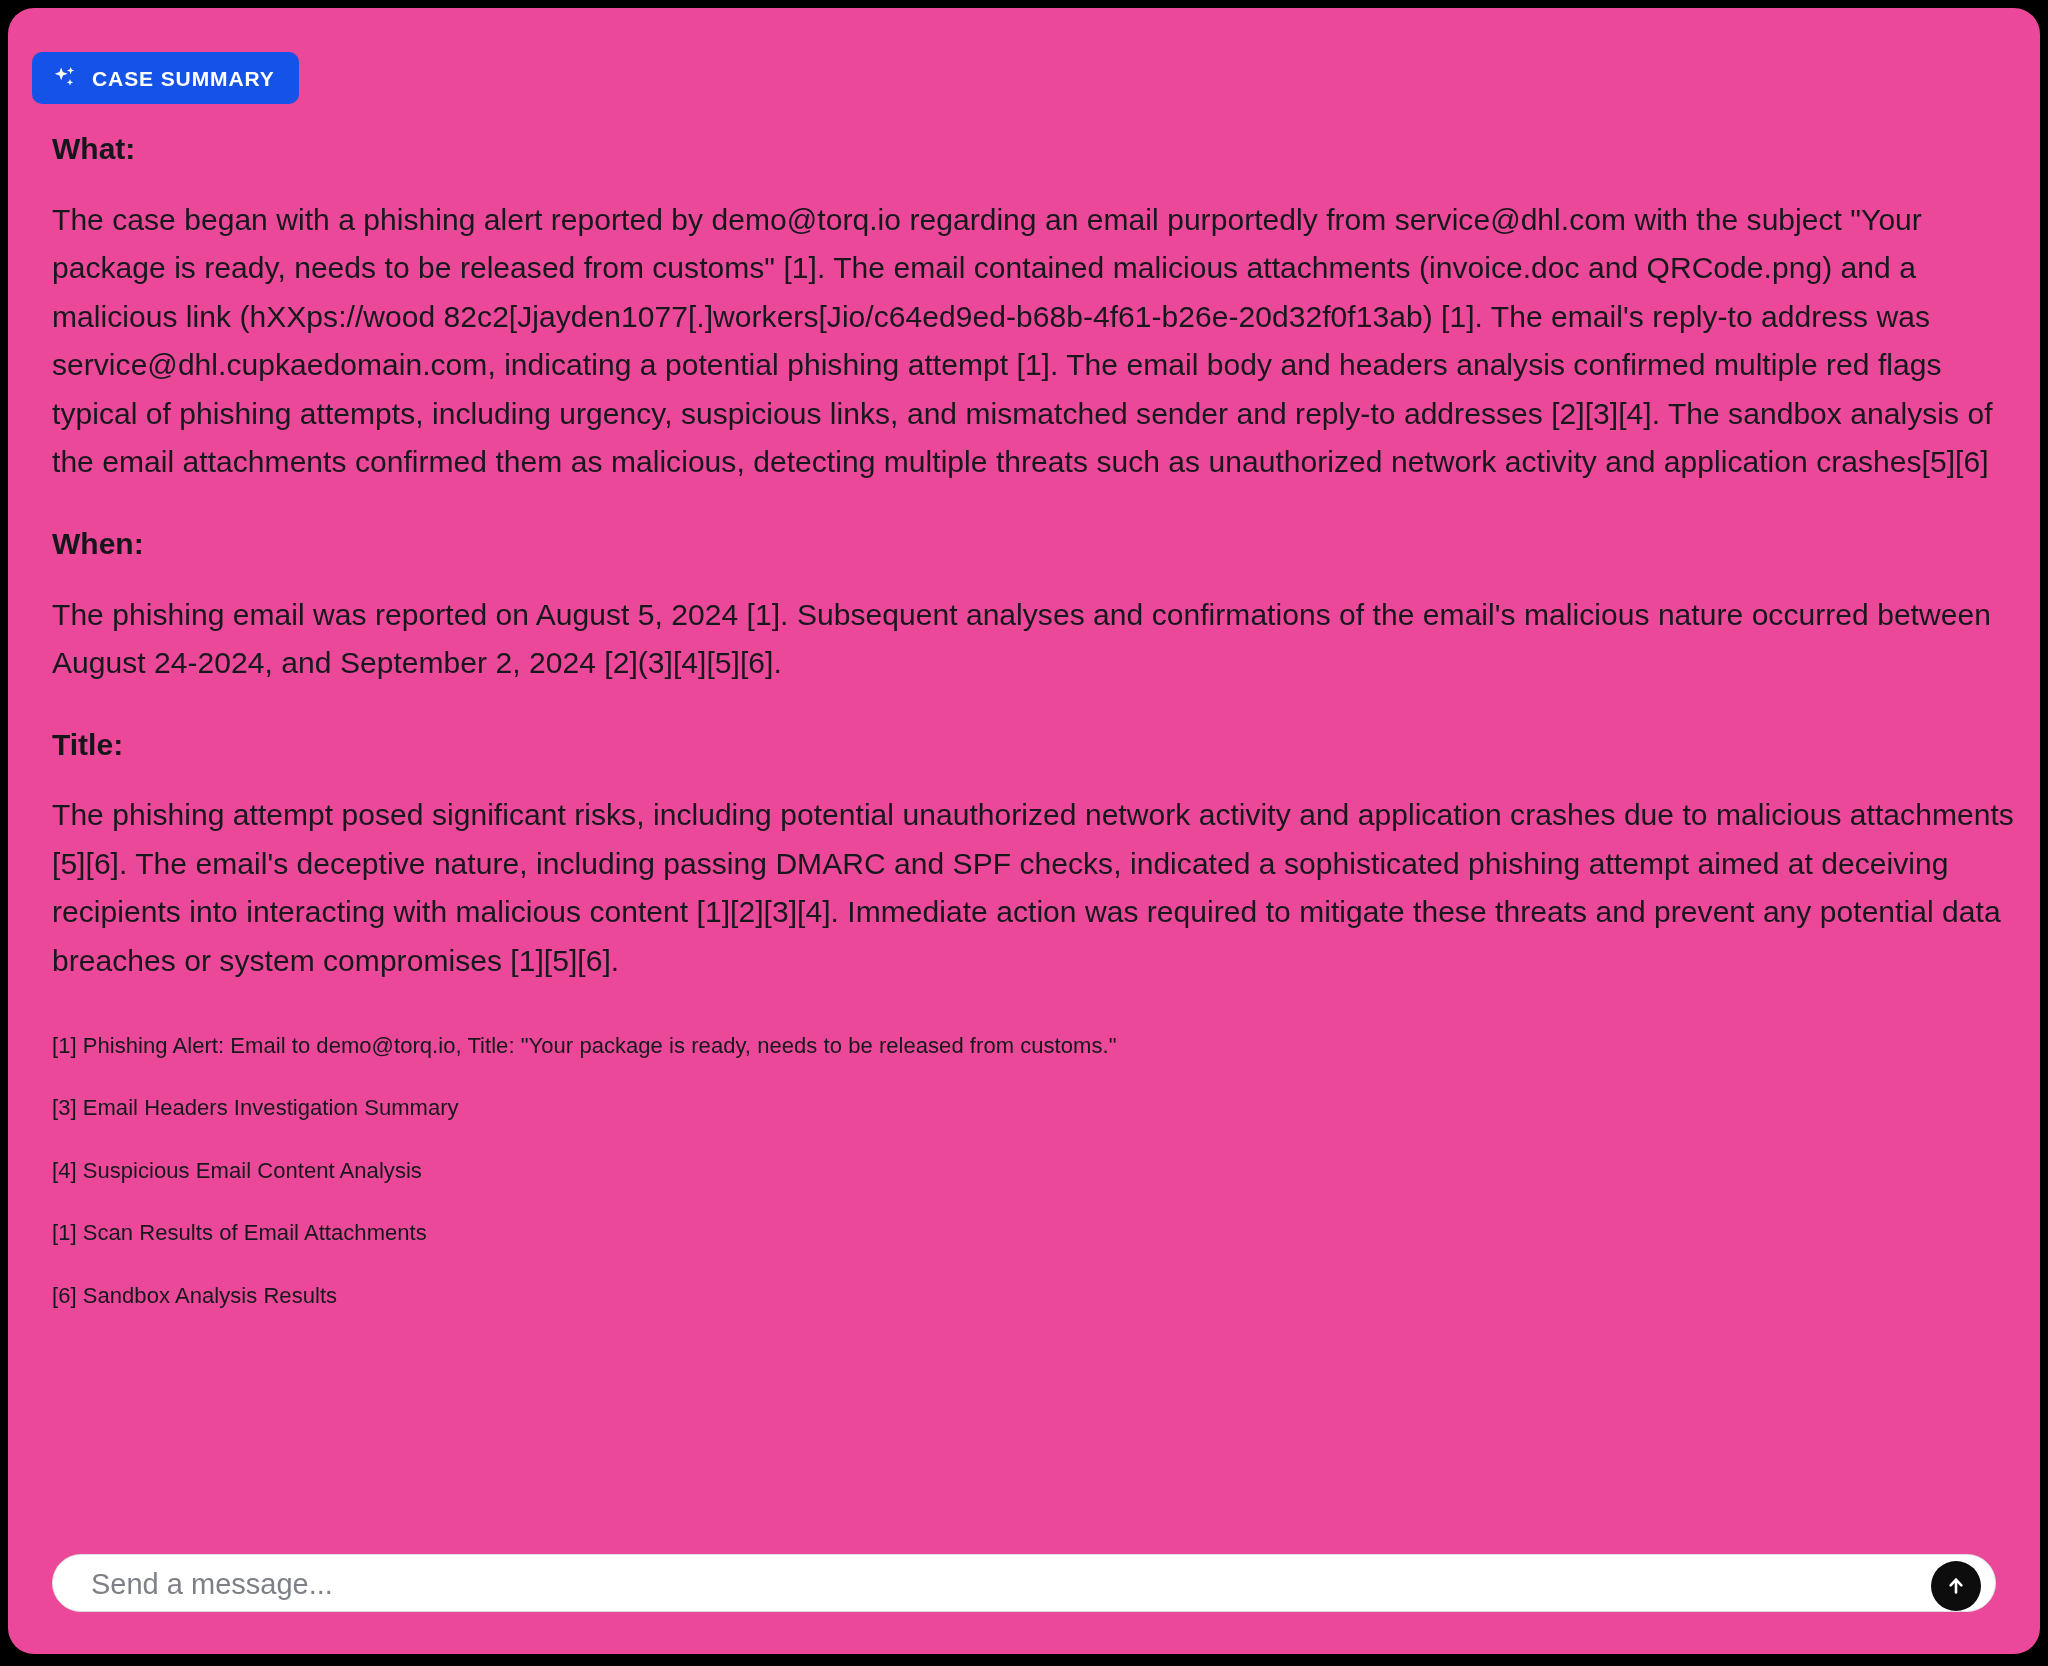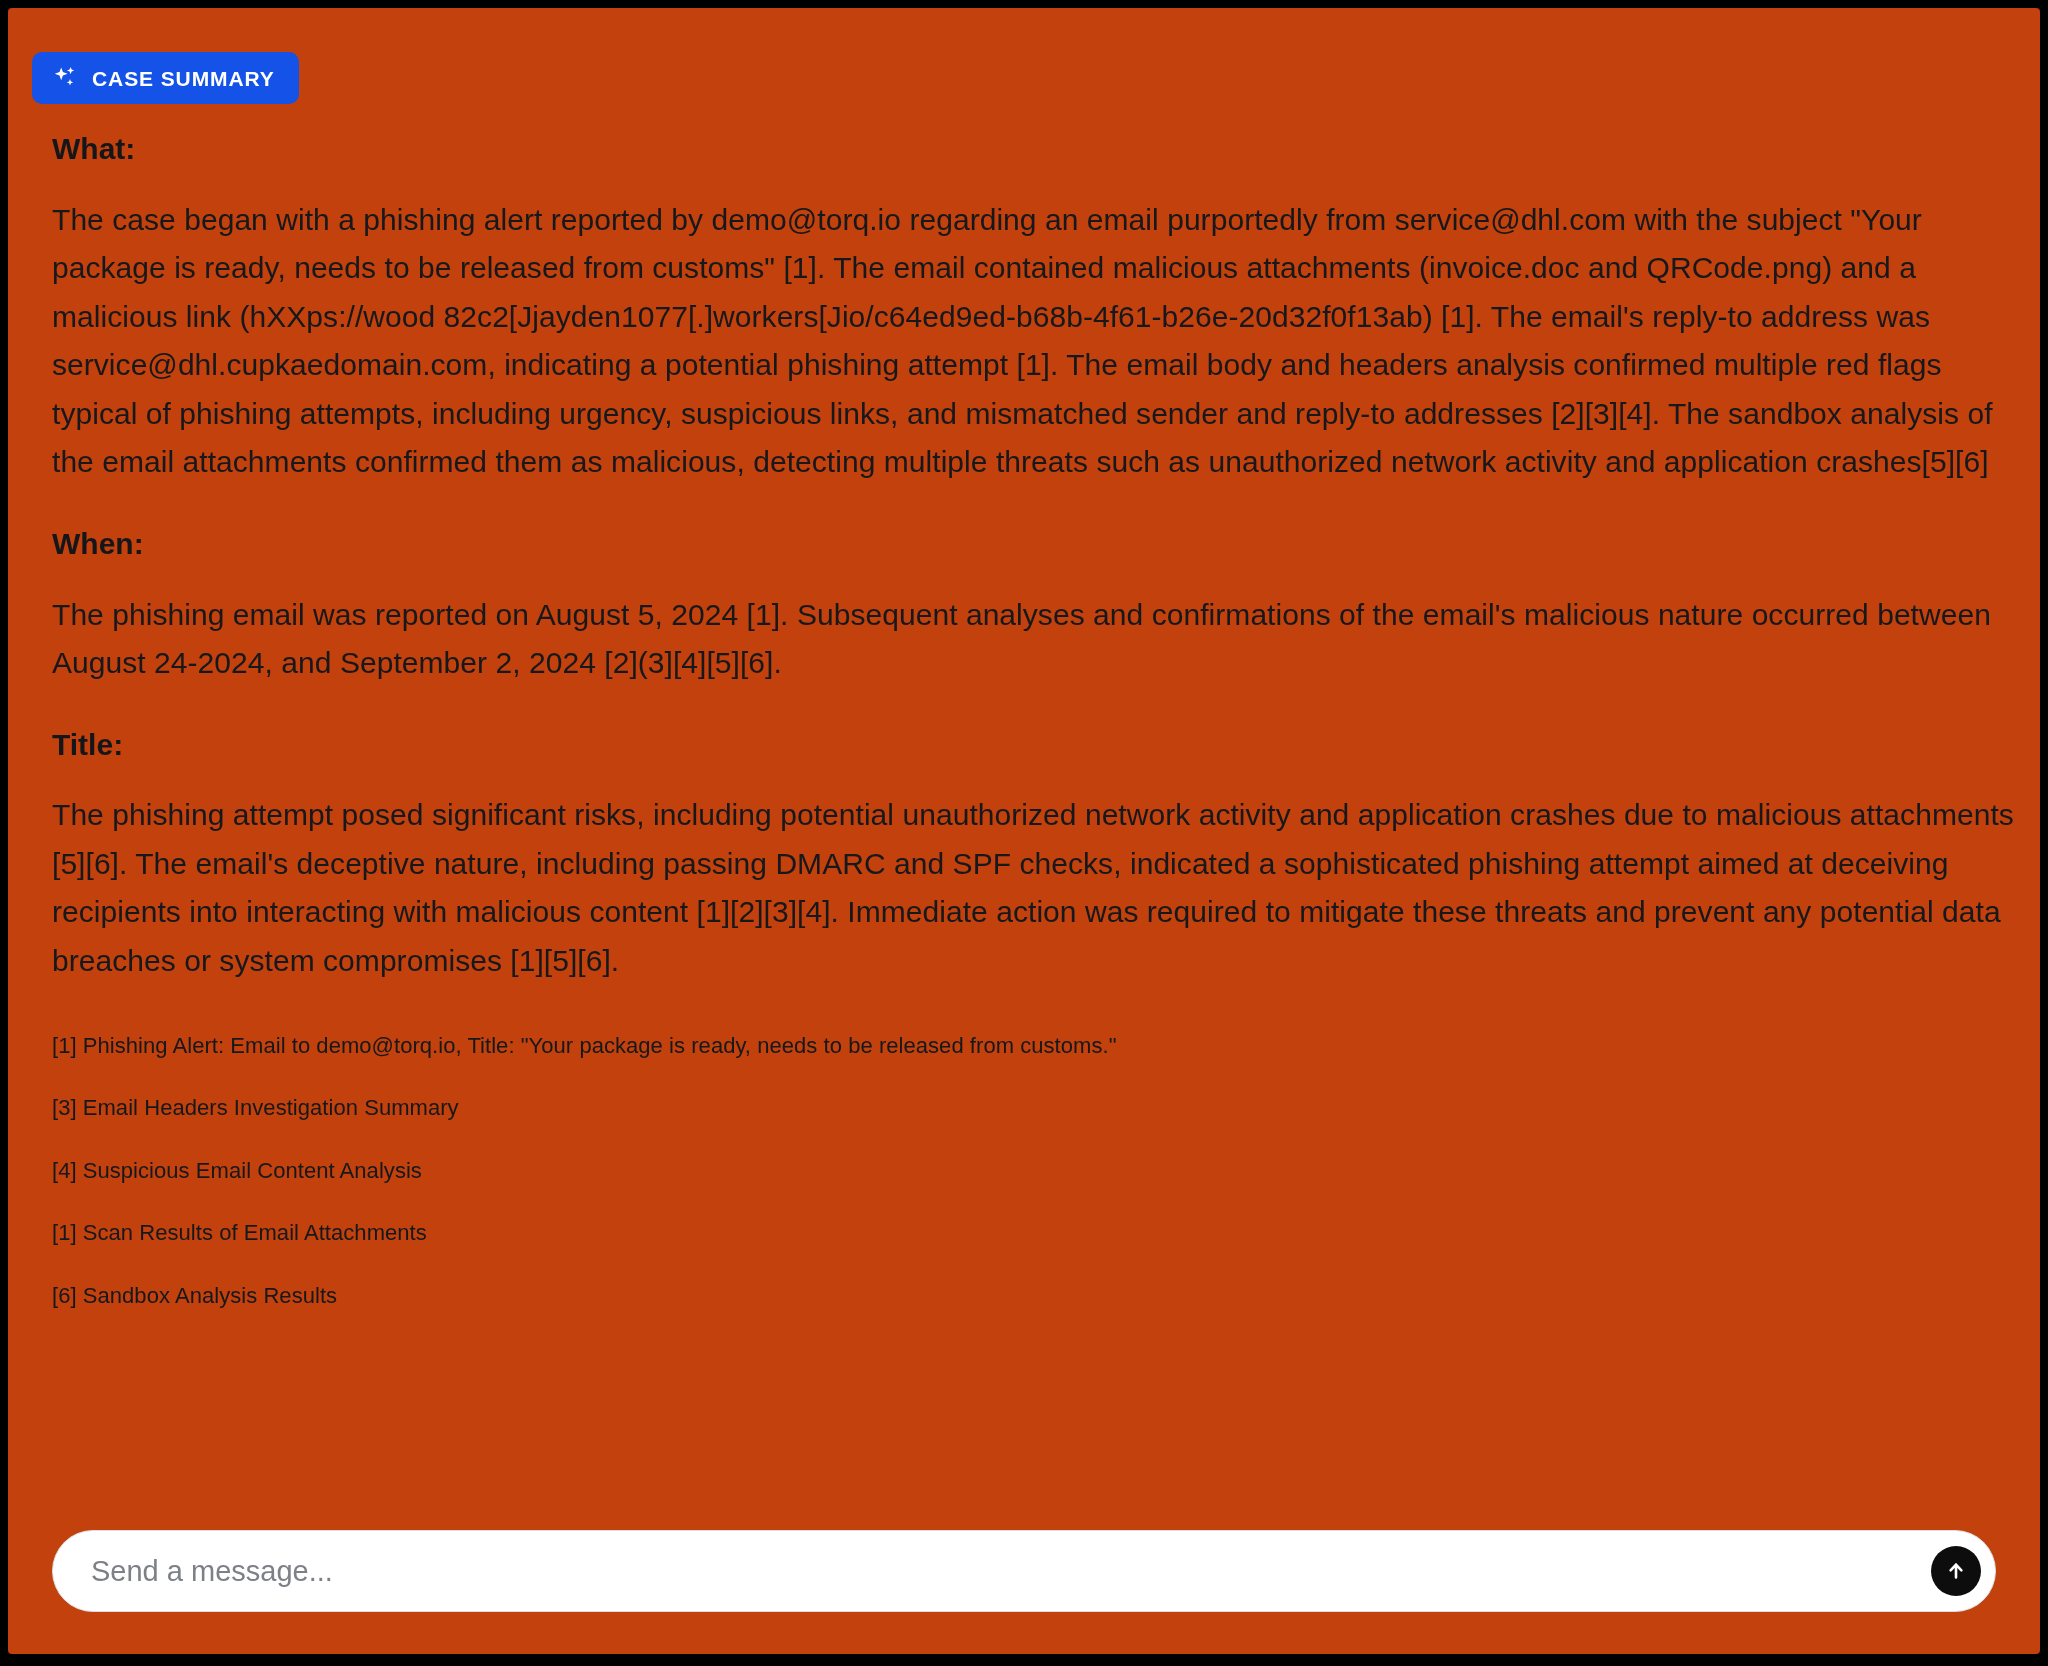--- a/index.html
+++ b/index.html
@@ -22,22 +22,22 @@
     overflow: hidden;
   }
 
   
   .card {
     position: absolute;
     left: 8px;
     top: 8px;
     width: 2032px;
     height: 1646px;
-    background: #c2410c;
-    border-radius: 4px;
+    background: #ec4899;
+    border-radius: 26px;
     overflow: hidden;
     box-sizing: border-box;
   }
 
   .card-inner {
     position: absolute;
     left: 0; top: 0; right: 0; bottom: 0;
     padding: 0;
   }
 
@@ -111,27 +111,27 @@
     letter-spacing: 0.05px;
   }
   .ref-item:last-child { margin-bottom: 0; }
 
   
   .composer {
     position: absolute;
     left: 44px;
     bottom: 42px;
     width: 1944px;
-    height: 82px;
+    height: 58px;
     border: 1.5px solid #dcdee1;
     border-radius: 41px;
     background: #ffffff;
     box-sizing: border-box;
     display: flex;
-    align-items: center;
+    align-items: flex-end;
     padding: 0 14px 0 38px;
   }
   .composer-input {
     flex: 1 1 auto;
     border: 0;
     outline: 0;
     background: transparent;
     font-family: "Liberation Sans", sans-serif;
     font-size: 29px;
     color: #16181c;

